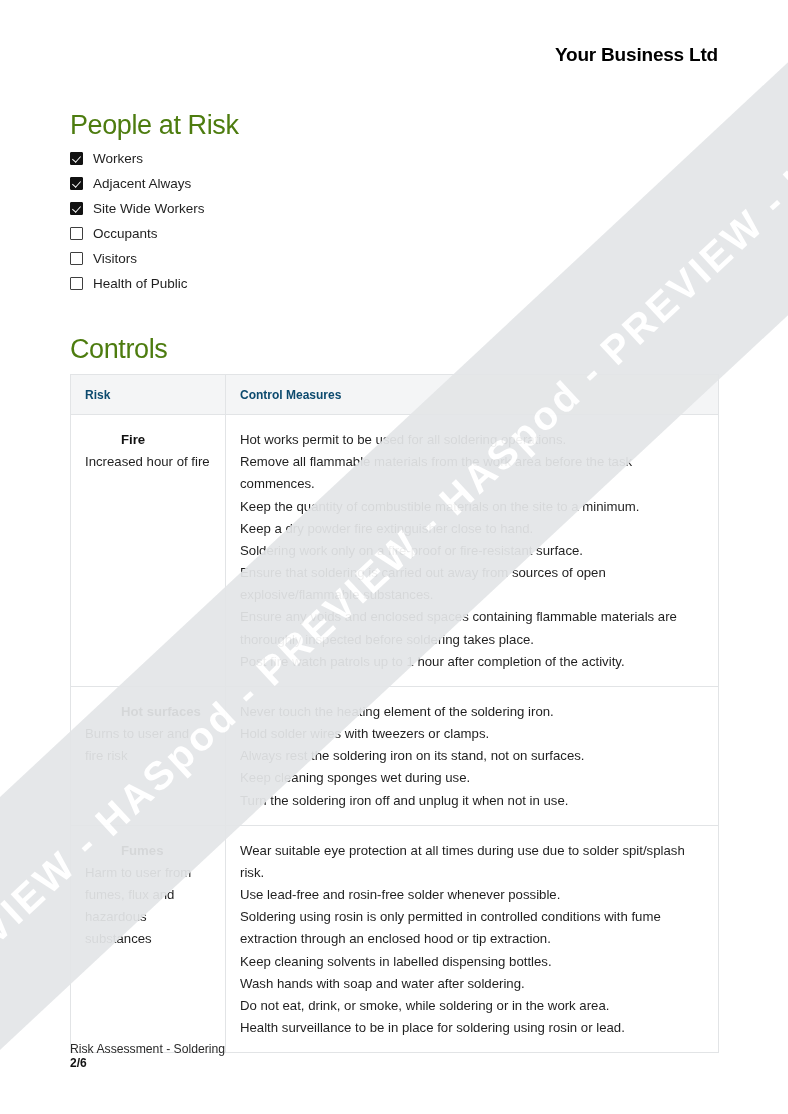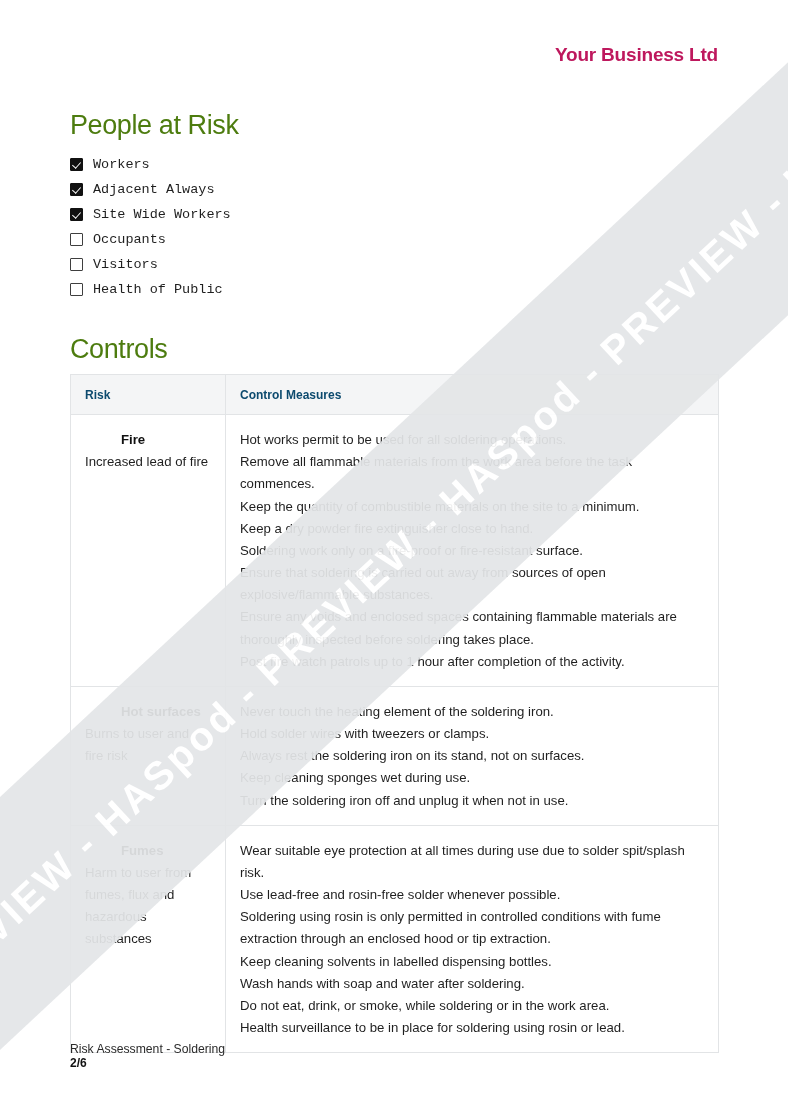--- a/index.html
+++ b/index.html
@@ -26,21 +26,21 @@
   
   .doc-header {
     position: absolute;
     left: 70px;
     top: 44px;
     width: 648px;
     text-align: right;
     font-size: 19px;
     font-weight: bold;
     letter-spacing: -0.2px;
-    color: #be185d;
+    color: #000000;
   }
 
   
   .h1 {
     position: absolute;
     left: 70px;
     font-size: 27px;
     font-weight: normal;
     letter-spacing: -0.4px;
     color: #4d7c0f;
@@ -54,23 +54,22 @@
     position: absolute;
     left: 70px;
     top: 152px;
     width: 400px;
     list-style: none;
     margin: 0;
     padding: 0;
   }
   .check-item {
     display: flex;
-    align-items: center;
+    align-items: flex-start;
     height: 25px;
-    font-family: Liberation Mono, monospace;
   }
   .box {
     width: 13px;
     height: 13px;
     border: 1.4px solid #3f3f3f;
     border-radius: 1px;
     box-sizing: border-box;
     margin-right: 10px;
     flex: 0 0 auto;
     background: #ffffff;
@@ -237,21 +236,21 @@
     <thead>
       <tr>
         <th>Risk</th>
         <th>Control Measures</th>
       </tr>
     </thead>
     <tbody>
         <tr>
           <td>
             <span class="risk-name">Fire</span>
-            <span class="risk-desc">Increased lead of fire</span>
+            <span class="risk-desc">Increased hour of fire</span>
           </td>
           <td>
             <span class="measure">Hot works permit to be used for all soldering operations.</span>
             <span class="measure">Remove all flammable materials from the work area before the task commences.</span>
             <span class="measure">Keep the quantity of combustible materials on the site to a minimum.</span>
             <span class="measure">Keep a dry powder fire extinguisher close to hand.</span>
             <span class="measure">Soldering work only on a fire-proof or fire-resistant surface.</span>
             <span class="measure">Ensure that soldering is carried out away from sources of open explosive/flammable substances.</span>
             <span class="measure">Ensure any voids and enclosed spaces containing flammable materials are thoroughly inspected before soldering takes place.</span>
             <span class="measure">Post fire watch patrols up to 1 hour after completion of the activity.</span>

